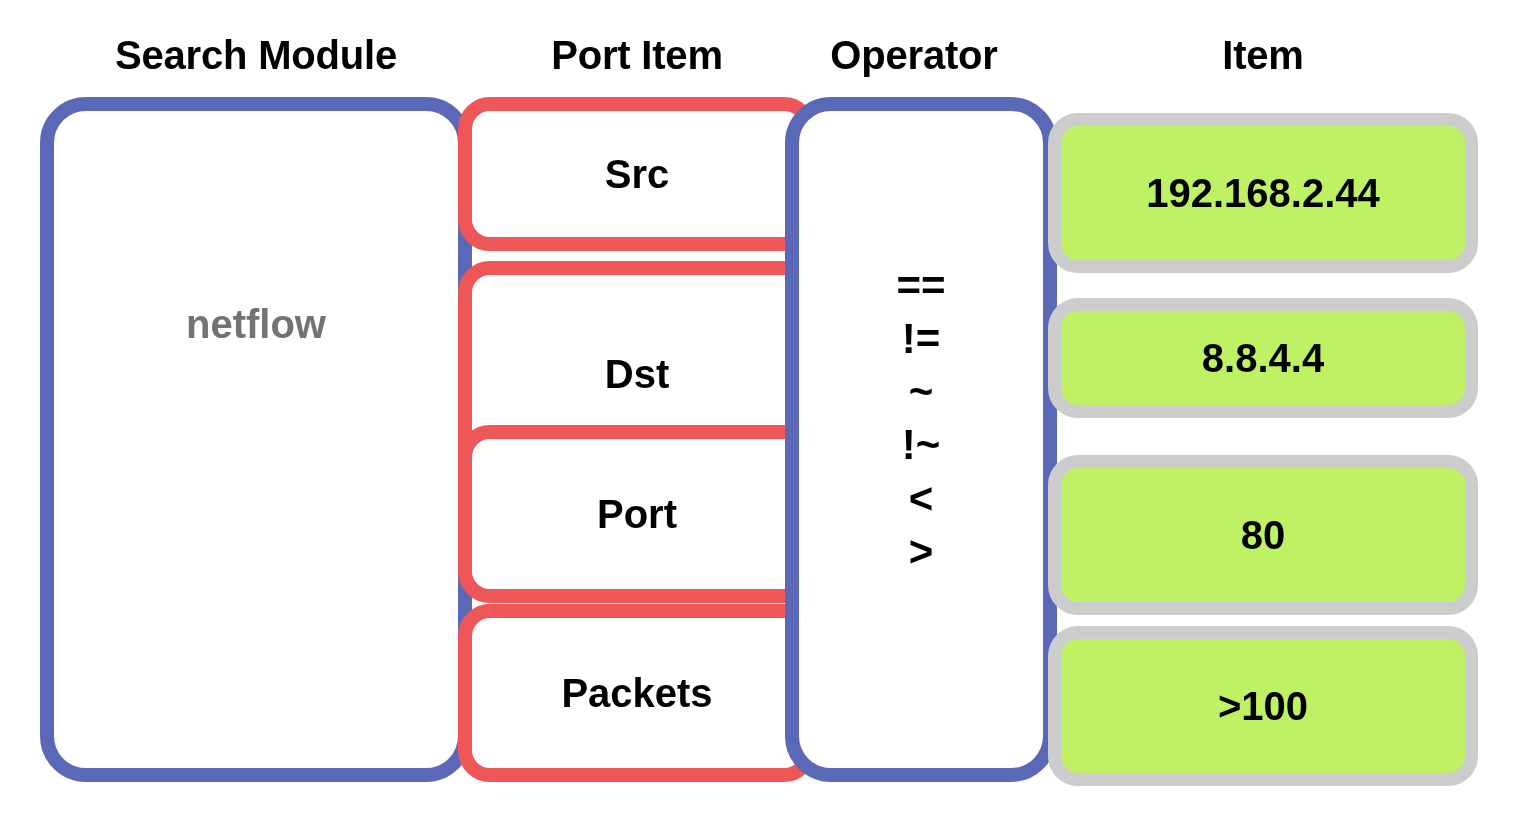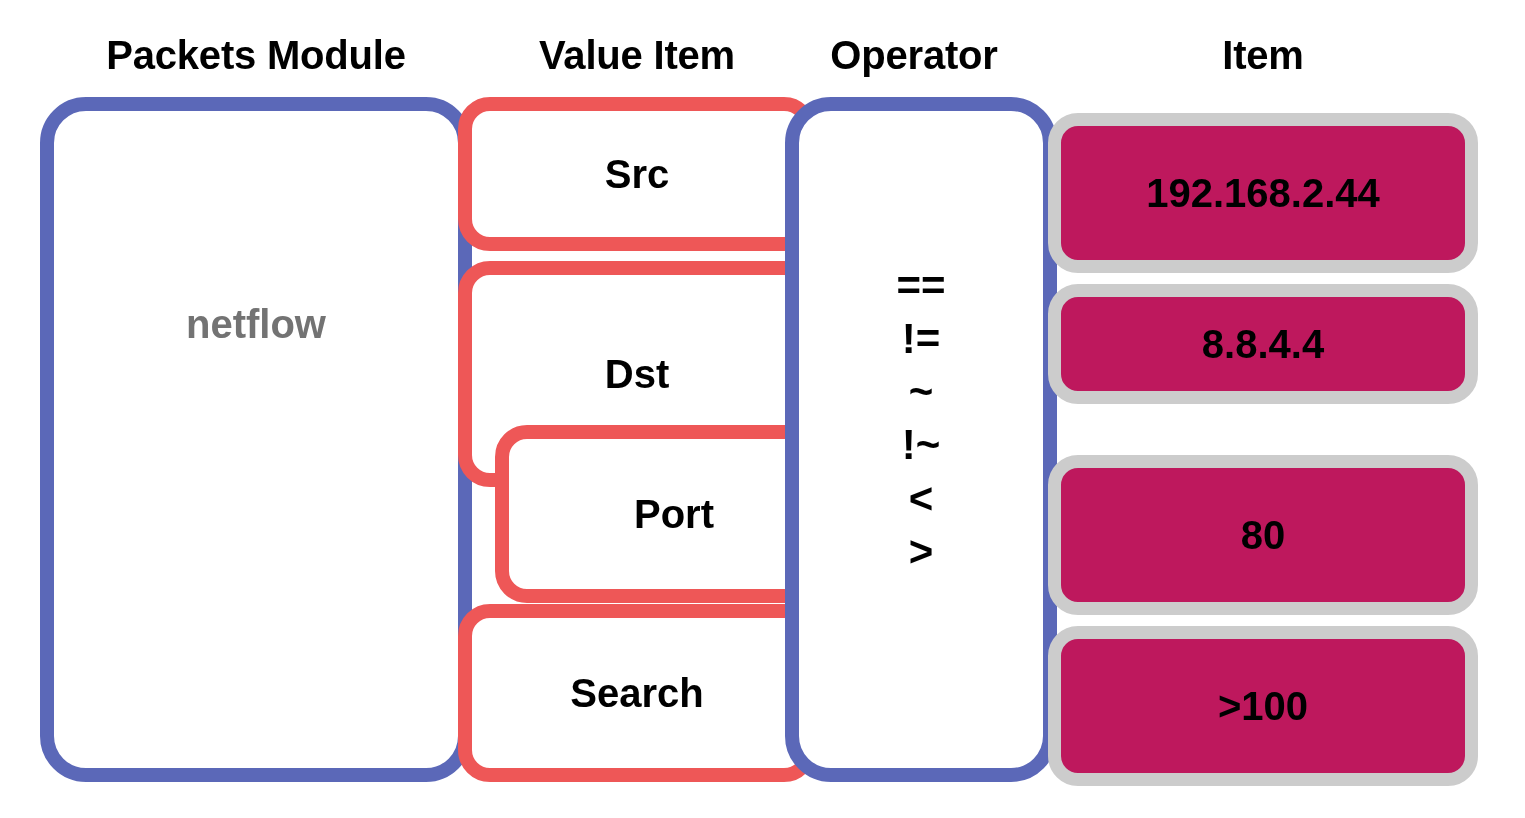--- a/index.html
+++ b/index.html
@@ -86,21 +86,21 @@
     border-radius: 32px;
     display: flex;
     align-items: center;
     justify-content: center;
     font-size: 40px;
     font-weight: bold;
     color: #000000;
   }
   .dataitem-box.r0 { top: 0px;   height: 154px; }
   .dataitem-box.r1 { top: 164px; height: 226px; }
-  .dataitem-box.r2 { top: 328px; height: 178px; margin-left: 37px; }
+  .dataitem-box.r2 { top: 328px; height: 178px; }
   .dataitem-box.r3 { top: 507px; height: 178px; }
 
   
   #operator-box {
     left: 785px;
     top: 97px;
     width: 272px;
     height: 685px;
     border-width: 14px;
     border-color: #5b68b8;
@@ -131,58 +131,58 @@
     top: 97px;
     width: 430px;
     height: 690px;
     z-index: 4;
   }
   .value-box {
     position: absolute;
     left: 0;
     width: 430px;
     box-sizing: border-box;
-    background: #be185d;
+    background: #bef264;
     border: 13px solid #cccccc;
     border-radius: 30px;
     display: flex;
     align-items: center;
     justify-content: center;
     font-size: 40px;
     font-weight: bold;
     color: #000000;
     white-space: nowrap;
   }
   .value-box.v0 { top: 16px;  height: 160px; }
-  .value-box.v1 { top: 187px; height: 120px; }
+  .value-box.v1 { top: 201px; height: 120px; }
   .value-box.v2 { top: 358px; height: 160px; text-align: right; }
   .value-box.v3 { top: 529px; height: 160px; }
 </style>
 </head>
 <body>
 
 <div id="stage">
 
-  <div class="col-header" id="hdr-search-module">Packets Module</div>
-
-  <div class="col-header" id="hdr-data-item">Value Item</div>
+  <div class="col-header" id="hdr-search-module">Search Module</div>
+
+  <div class="col-header" id="hdr-data-item">Port Item</div>
 
   <div class="col-header" id="hdr-operator">Operator</div>
 
   <div class="col-header" id="hdr-value">Item</div>
 
   <div class="rbox" id="search-module-box">
     <span id="search-module-label">netflow</span>
   </div>
 
   <div class="dataitem-stack">
     <div class="dataitem-box r0">Src</div>
     <div class="dataitem-box r1">Dst</div>
     <div class="dataitem-box r2">Port</div>
-    <div class="dataitem-box r3">Search</div>
+    <div class="dataitem-box r3">Packets</div>
   </div>
 
   <div class="rbox" id="operator-box">
     <div id="operator-list">
       <span class="operator-item">==</span>
       <span class="operator-item">!=</span>
       <span class="operator-item">~</span>
       <span class="operator-item">!~</span>
       <span class="operator-item">&lt;</span>
       <span class="operator-item">&gt;</span>

